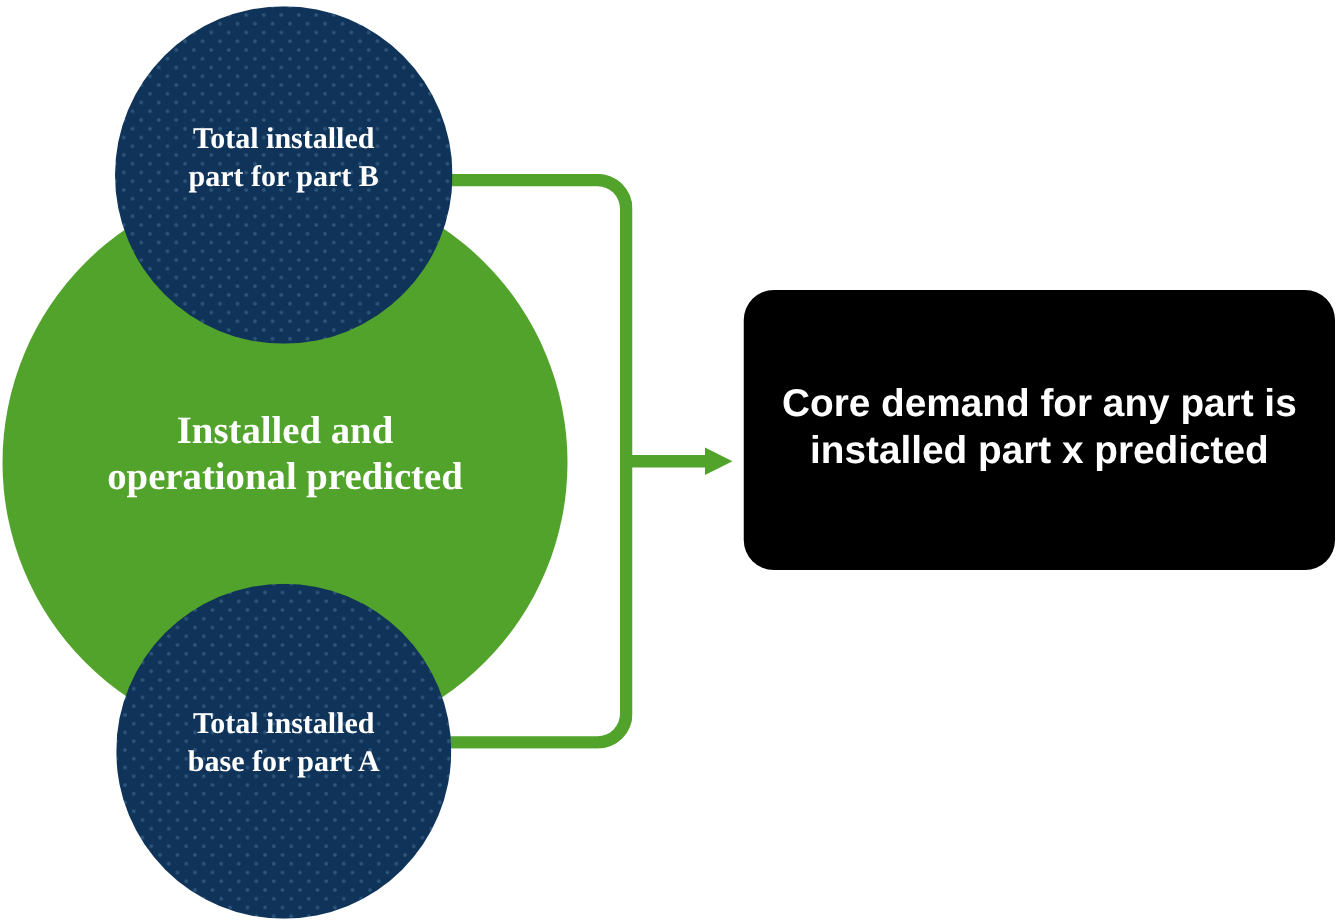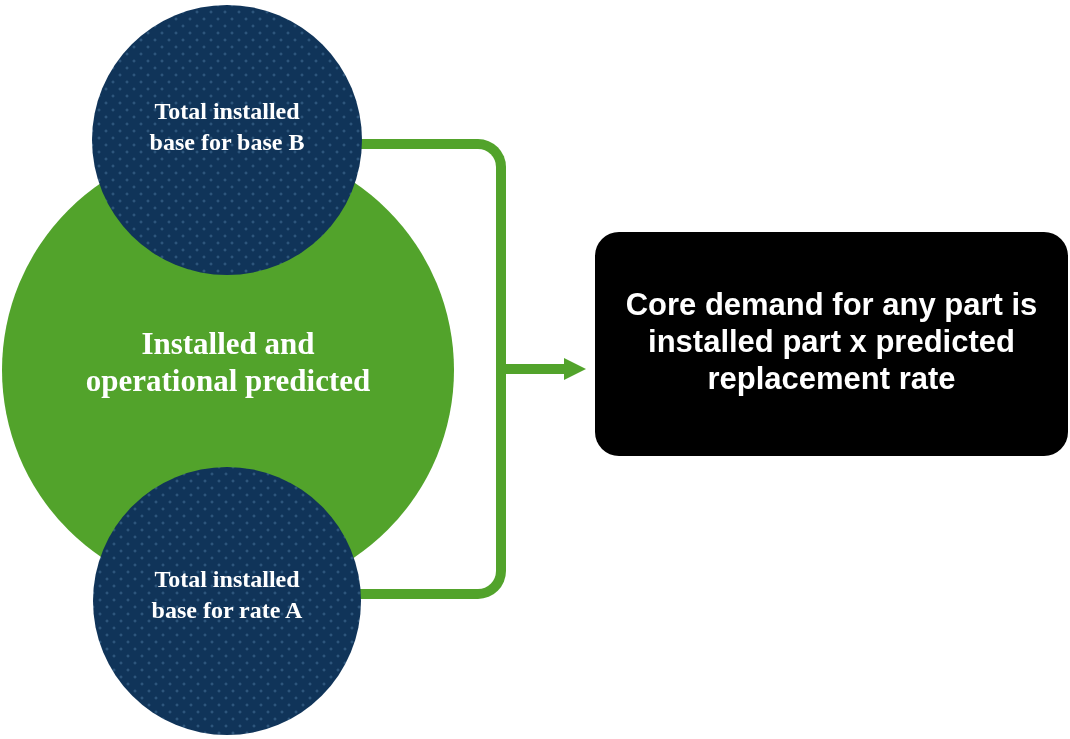--- a/index.html
+++ b/index.html
@@ -126,32 +126,31 @@
   <div class="circle main-circle">
     <div class="label">
       <span class="line">Installed and</span>
       <span class="line">operational predicted</span>
     </div>
   </div>
 
   <div class="circle navy-circle part-b-circle">
     <div class="label">
       <span class="line">Total installed</span>
-      <span class="line">base for base B</span>
+      <span class="line">part for part B</span>
     </div>
   </div>
 
   <div class="circle navy-circle part-a-circle">
     <div class="label">
       <span class="line">Total installed</span>
-      <span class="line">base for rate A</span>
+      <span class="line">base for part A</span>
     </div>
   </div>
 
   <div class="result-box">
     <div class="label">
       <span class="line">Core demand for any part is</span>
       <span class="line">installed part x predicted</span>
-      <span class="line">replacement rate</span>
     </div>
   </div>
 
 </div>
 
 </body></html>

